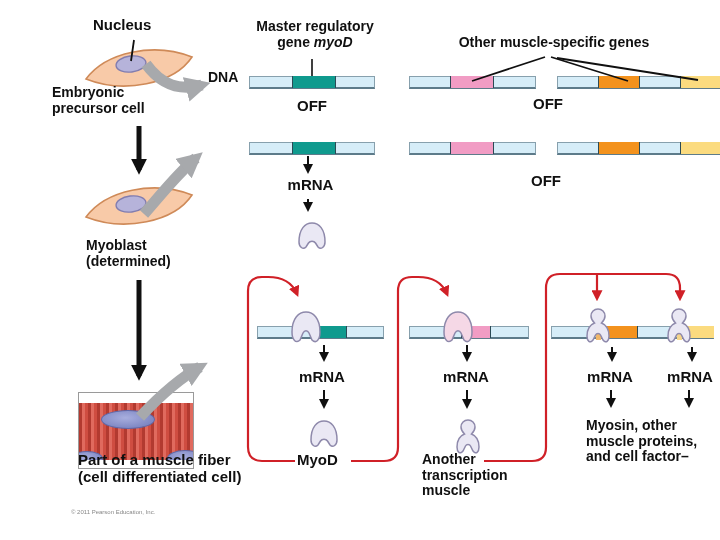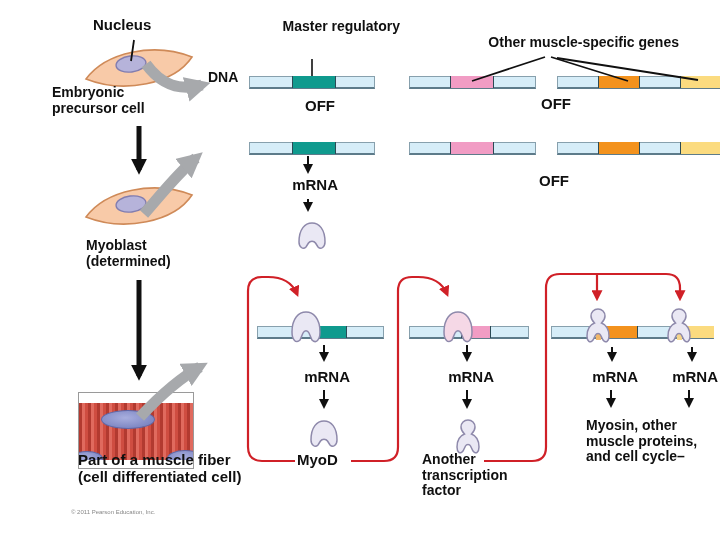--- a/index.html
+++ b/index.html
@@ -2,21 +2,21 @@
 <html><head>
 <meta charset="utf-8">
 <style>
   html,body{margin:0;padding:0;background:#fff;}
   #canvas{
     position:relative;width:720px;height:540px;background:#ffffff;overflow:hidden;
     font-family:"Liberation Sans","DejaVu Sans",sans-serif;
     margin-left:44px;
   }
   .lbl{position:absolute;font-weight:bold;color:#101010;line-height:1.12;white-space:nowrap;}
-  .ctr{text-align:right;}
+  .ctr{text-align:center;}
   
   .dna{position:absolute;height:10px;background:#d6edf8;border:1px solid #87a0ad;border-bottom:2px solid #5d7b8a;}
   .gene{position:absolute;top:-1px;height:12px;border-left:1px solid #2b4a55;border-right:1px solid #2b4a55;}
   .g-teal{background:#0f9a8e;}
   .g-pink{background:#f19cc4;}
   .g-orange{background:#f3921d;}
   .g-yellow{background:#fbdb7f;border-right:none;}
   
   #fiberbox{position:absolute;left:34px;top:392px;width:114px;height:75px;background:#fff;border:1px solid #9a9a9a;}
   #fiber{position:absolute;left:0;right:0;top:10px;bottom:8px;overflow:hidden;
@@ -173,20 +173,21 @@
     <div>Part of a muscle fiber</div>
     <div>(cell differentiated cell)</div>
   </div>
 
   <div class="lbl cp" style="left:27px;top:509px;font-size:6px;color:#888;">© 2011 Pearson Education, Inc.</div>
 
   <div class="lbl" style="left:164px;top:70px;font-size:14px;">DNA</div>
 
   <div class="lbl ctr" style="left:186px;top:19px;width:170px;font-size:14px;">
     <div>Master regulatory</div>
+    <div><span>gene</span>&nbsp;<span style="font-style:italic;">myoD</span></div>
   </div>
 
   <div class="lbl ctr" style="left:385px;top:35px;width:250px;font-size:14px;">Other muscle-specific genes</div>
 
   <div class="lbl ctr" style="left:245px;top:98px;width:46px;font-size:15px;">OFF</div>
   <div class="lbl ctr" style="left:481px;top:96px;width:46px;font-size:15px;">OFF</div>
   <div class="lbl ctr" style="left:479px;top:173px;width:46px;font-size:15px;">OFF</div>
 
   <div class="lbl ctr" style="left:239px;top:177px;width:55px;font-size:15px;">mRNA</div>
 
@@ -194,22 +195,22 @@
   <div class="lbl ctr" style="left:250px;top:369px;width:56px;font-size:15px;">mRNA</div>
   <div class="lbl ctr" style="left:394px;top:369px;width:56px;font-size:15px;">mRNA</div>
   <div class="lbl ctr" style="left:538px;top:369px;width:56px;font-size:15px;">mRNA</div>
   <div class="lbl ctr" style="left:618px;top:369px;width:56px;font-size:15px;">mRNA</div>
 
   <div class="lbl" style="left:253px;top:452px;font-size:15px;">MyoD</div>
 
   <div class="lbl" style="left:378px;top:452px;font-size:14px;">
     <div>Another</div>
     <div>transcription</div>
-    <div>factor</div>
+    <div>muscle</div>
   </div>
 
   <div class="lbl" style="left:542px;top:418px;font-size:14px;">
     <div>Myosin, other</div>
     <div>muscle proteins,</div>
-    <div>and cell cycle–</div>
+    <div>and cell factor–</div>
   </div>
 
 </div>
 
 </body></html>

